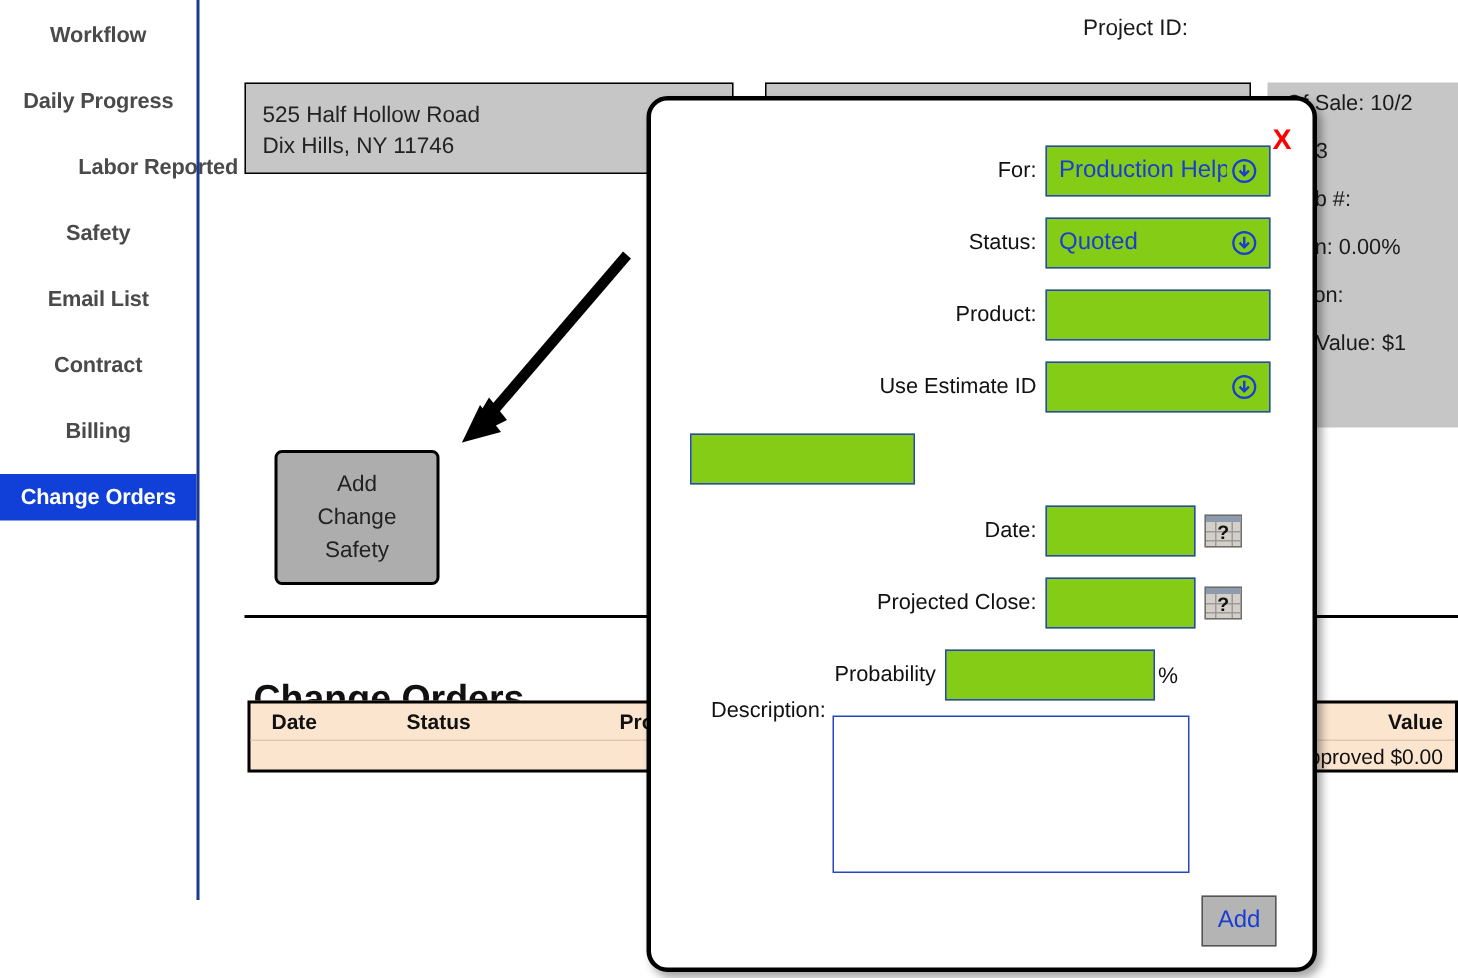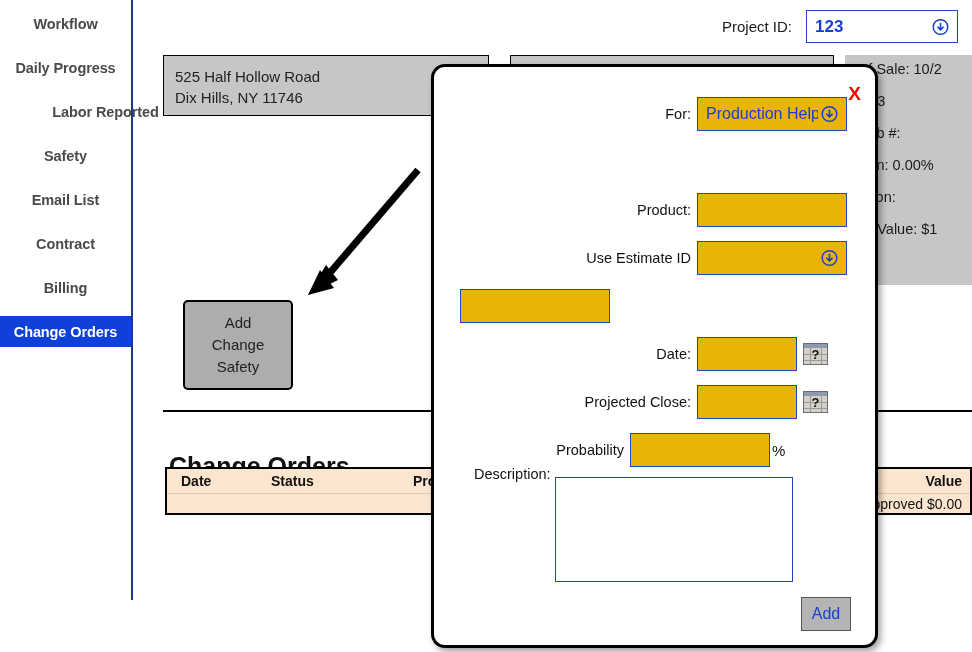--- a/index.html
+++ b/index.html
@@ -118,21 +118,21 @@
     font-size: 19px; font-weight: bold; color: #ff0000; cursor: pointer;
     line-height: 1;
   }
   .frow {
     position: absolute; display: flex; align-items: center;
   }
   .flabel {
     font-size: 14.5px; color: #111; text-align: right; white-space: nowrap;
   }
   .finput {
-    border: 1.5px solid #2646c0; background: #eab308; position: relative;
+    border: 1.5px solid #2646c0; background: #84cc16; position: relative;
     height: 34px; display: flex; align-items: center; padding: 0 8px;
   }
   .fvalue { font-size: 16px; color: #1a3fd0; white-space: nowrap; overflow: hidden; }
   .suffix { font-size: 15px; color: #111; margin-left: 2px; }
 
   
   .cal-icon {
     width: 25px; height: 22px; margin-left: 6px; position: relative;
     background: #d4d0c8; border: 1px solid #6e6e6e; cursor: pointer;
     display: flex; align-items: center; justify-content: center;
@@ -194,29 +194,20 @@
         <span>Billing</span>
       </div>
     <div class="side-item active" style="top:316px;">
         <span>Change Orders</span>
       </div>
   </nav>
   <div id="sidebar-divider"></div>
 
   <div id="projectid-row">
     <span id="projectid-label">Project ID:</span>
-    <div id="projectid-box">
-      <span id="projectid-value">123</span>
-      <span class="dd-icon">
-        <svg width="17" height="17" viewBox="0 0 17 17">
-          <circle cx="8.5" cy="8.5" r="7.3" fill="none" stroke="#1a3fd0" stroke-width="1.5"></circle>
-          <path d="M8.5 4.3 V11 M5.4 8.2 L8.5 11.4 L11.6 8.2" fill="none" stroke="#1a3fd0" stroke-width="1.6"></path>
-        </svg>
-      </span>
-    </div>
   </div>
 
   <div id="address-box">
     <div class="addr-line">525 Half Hollow Road</div>
     <div class="addr-line">Dix Hills, NY 11746</div>
   </div>
   <div id="mid-box"></div>
 
   <div id="right-panel">
     <div class="rp-line" style="top:6px;">e Of Sale: 10/2</div>
@@ -265,20 +256,32 @@
         <span class="fvalue" style="max-width:112px;">Production Help</span>
         <span class="dd-icon">
           <svg width="17" height="17" viewBox="0 0 17 17">
             <circle cx="8.5" cy="8.5" r="7.3" fill="none" stroke="#1a3fd0" stroke-width="1.5"></circle>
             <path d="M8.5 4.3 V11 M5.4 8.2 L8.5 11.4 L11.6 8.2" fill="none" stroke="#1a3fd0" stroke-width="1.6"></path>
           </svg>
         </span>
       </div>
     </div>
 
+    <div class="frow" style="left:20px; top:78px; width:407px;">
+      <span class="flabel" style="width:237px;">Status:</span>
+      <div class="finput" style="width:150px; margin-left:6px;">
+        <span class="fvalue">Quoted</span>
+        <span class="dd-icon">
+          <svg width="17" height="17" viewBox="0 0 17 17">
+            <circle cx="8.5" cy="8.5" r="7.3" fill="none" stroke="#1a3fd0" stroke-width="1.5"></circle>
+            <path d="M8.5 4.3 V11 M5.4 8.2 L8.5 11.4 L11.6 8.2" fill="none" stroke="#1a3fd0" stroke-width="1.6"></path>
+          </svg>
+        </span>
+      </div>
+    </div>
 
     <div class="frow" style="left:20px; top:126px; width:407px;">
       <span class="flabel" style="width:237px;">Product:</span>
       <div class="finput" style="width:150px; margin-left:6px;">
         <span class="fvalue"></span>
       </div>
     </div>
 
     <div class="frow" style="left:20px; top:174px; width:407px;">
       <span class="flabel" style="width:237px;">Use Estimate ID</span>

